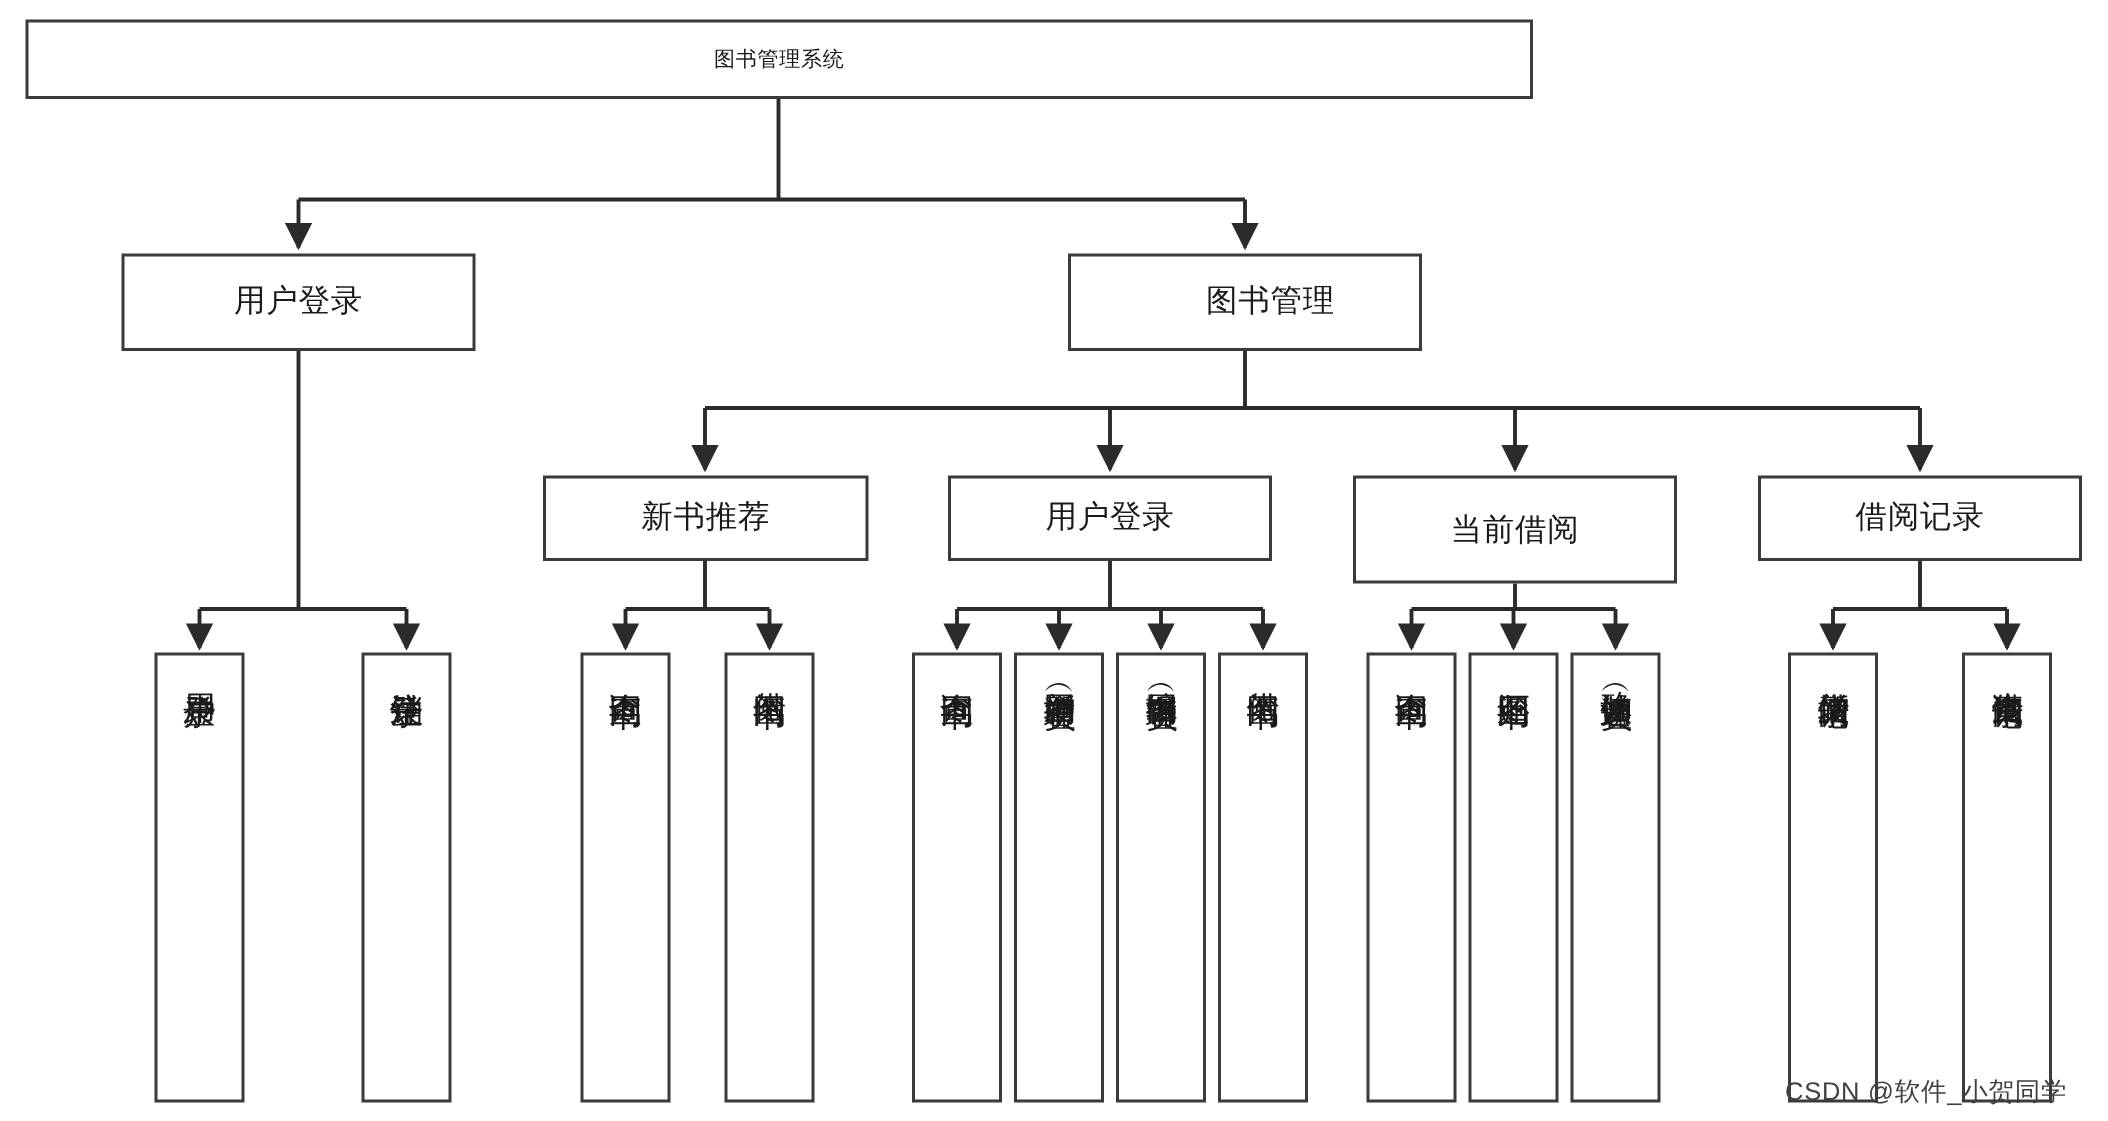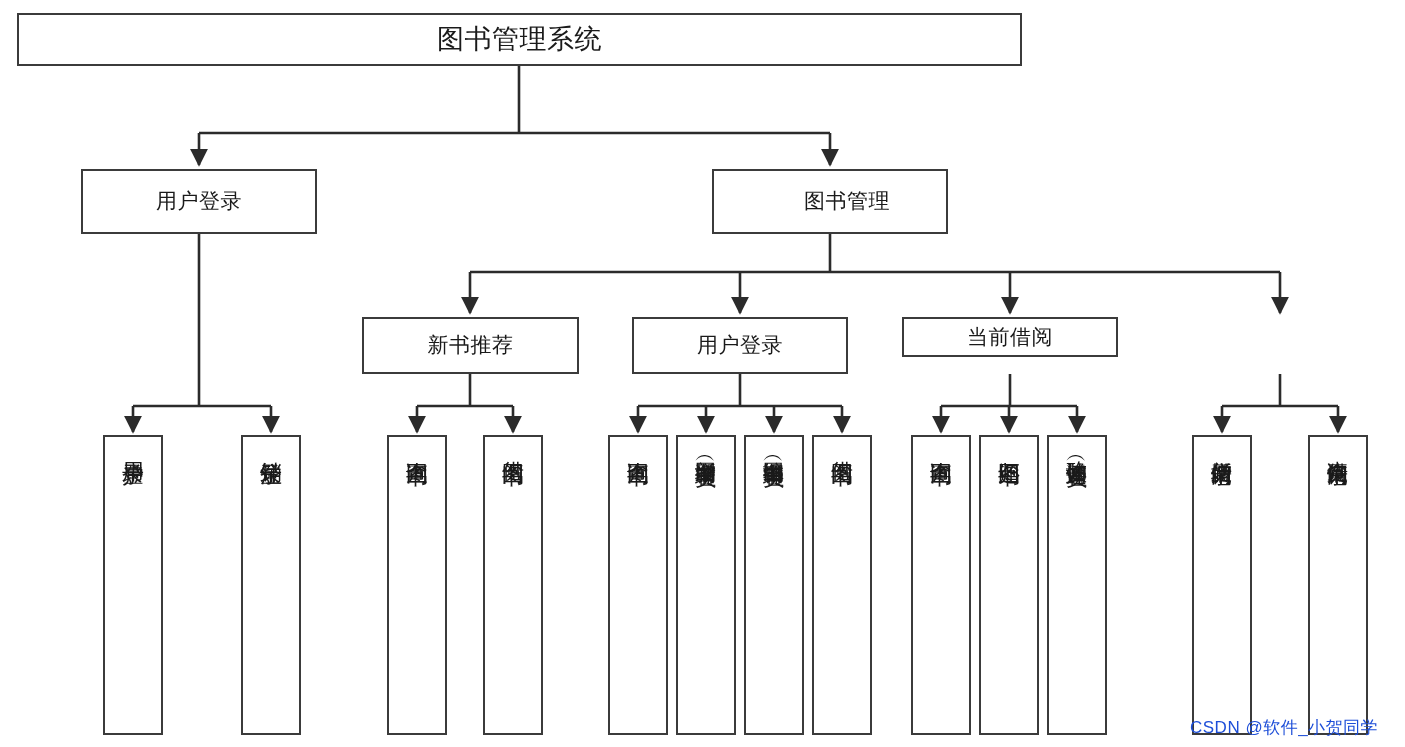--- a/index.html
+++ b/index.html
@@ -40,42 +40,42 @@
     text-align: center;
     line-height: 1.08;
     letter-spacing: 0.5px;
   }
   
   .node.horiz .node-label {
     font-size: 21px;
     white-space: nowrap;
   }
   .node.root .node-label {
-    font-size: 27px;
+    font-size: 14px;
   }
   
   .node.vert {
     align-items: flex-start;
     justify-content: center;
     padding-top: 7px;
   }
   .node.vert .node-label {
     writing-mode: vertical-rl;
     text-orientation: upright;
     font-size: 22px;
     line-height: 1.0;
     letter-spacing: 1px;
     white-space: nowrap;
   }
   .node.vert.narrow .node-label {
     font-size: 21px;
   }
   #watermark {
     position: absolute;
-    color: #1d4ed8;
+    color: #404040;
     font-size: 17px;
     white-space: nowrap;
     letter-spacing: 0.5px;
   }
 </style>
 </head>
 <body>
 
 <div id="diagram-canvas">
 
@@ -142,24 +142,27 @@
   </div>
 
   <div class="node horiz" style="left:362px; top:317px; width:217px; height:57px;">
     <span class="node-label">新书推荐</span>
   </div>
 
   <div class="node horiz" style="left:632px; top:317px; width:216px; height:57px;">
     <span class="node-label">用户登录</span>
   </div>
 
-  <div class="node horiz" style="left:902px; top:317px; width:216px; height:40px;font-family:Liberation Serif, serif;">
+  <div class="node horiz" style="left:902px; top:317px; width:216px; height:72px;font-family:Liberation Serif, serif;">
     <span class="node-label">当前借阅</span>
   </div>
 
+  <div class="node horiz" style="left:1172px; top:317px; width:216px; height:57px;">
+    <span class="node-label">借阅记录</span>
+  </div>
 
   <div class="node vert" style="left:103px; top:435px; width:60px; height:300px;">
     <span class="node-label">用户登录</span>
   </div>
 
   <div class="node vert" style="left:241px; top:435px; width:60px; height:300px;">
     <span class="node-label">注销登录</span>
   </div>
 
   <div class="node vert" style="left:387px; top:435px; width:60px; height:300px;">

